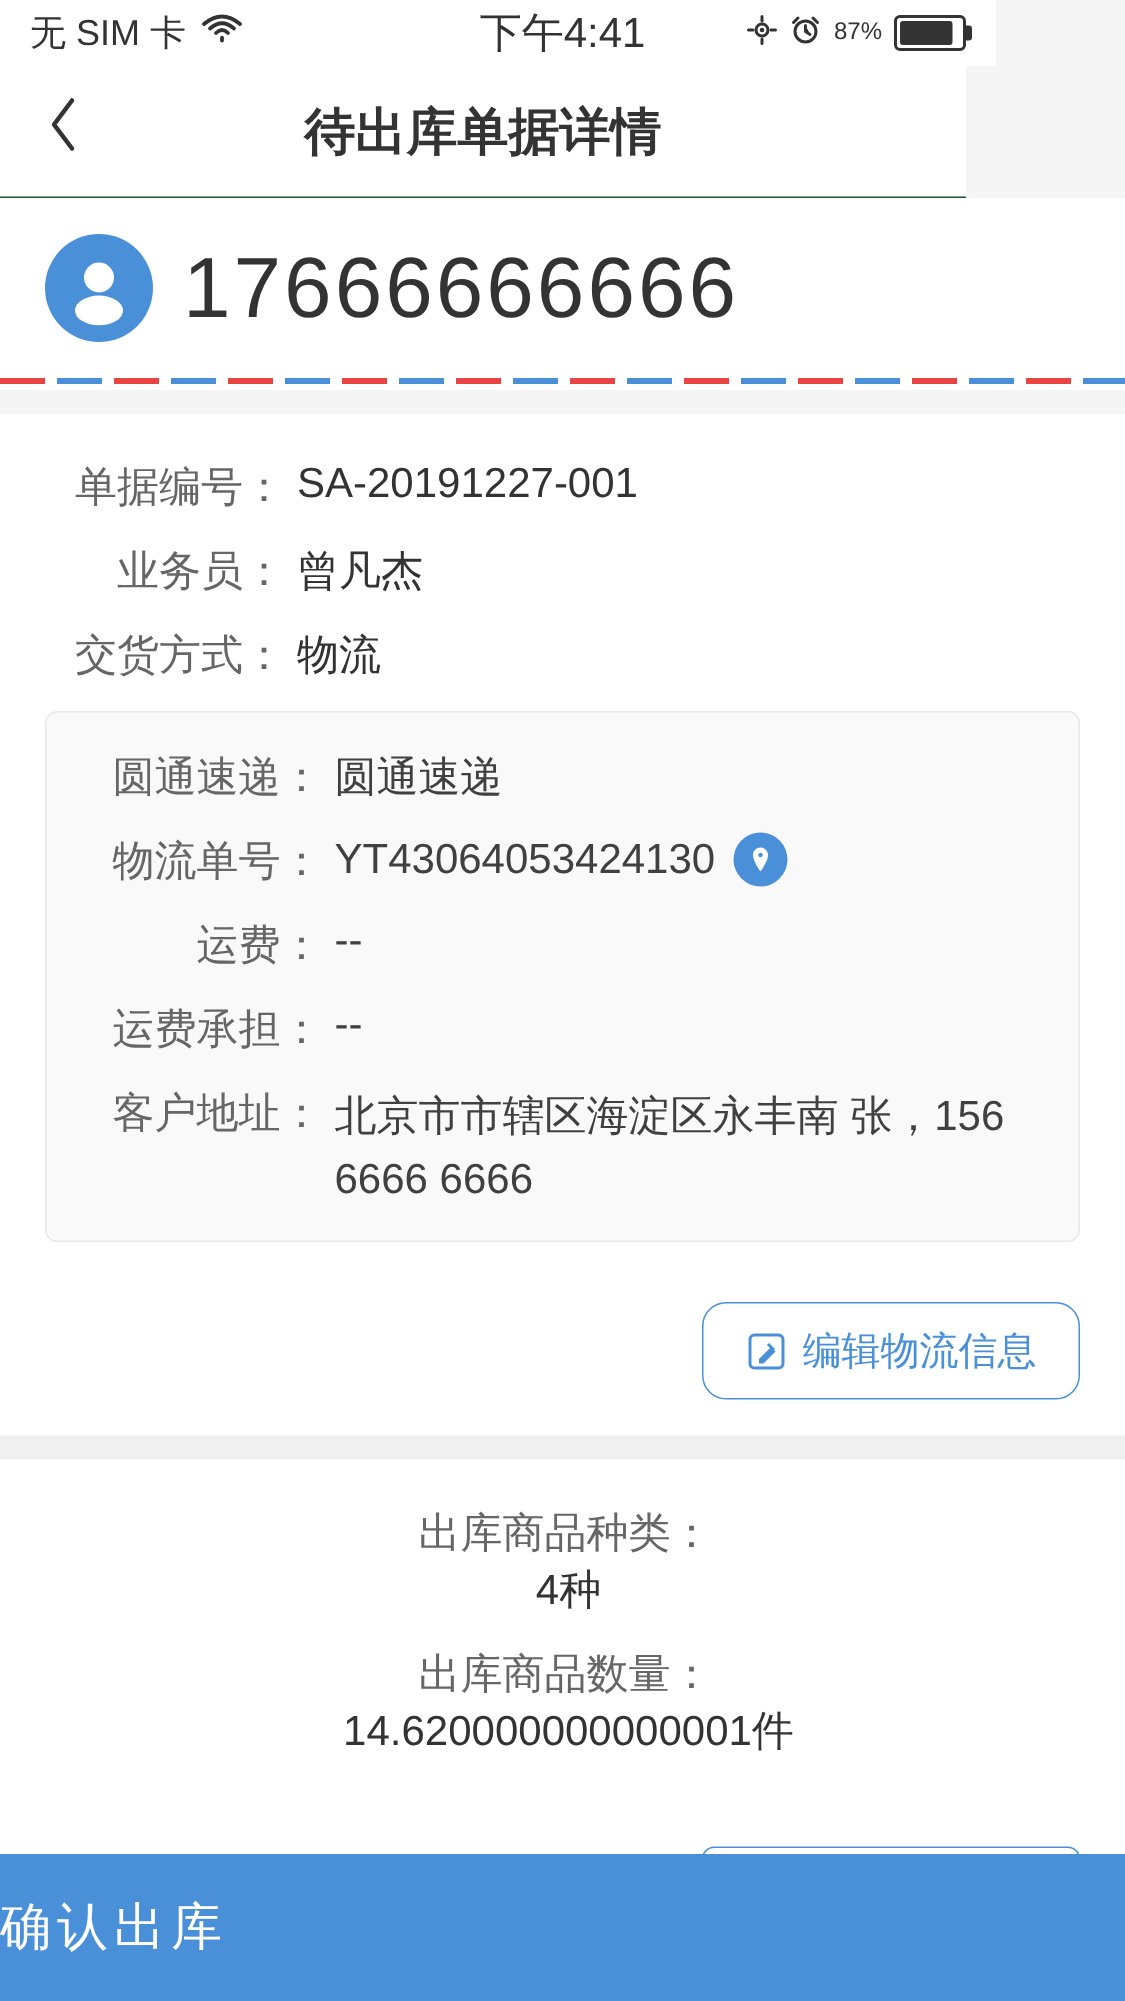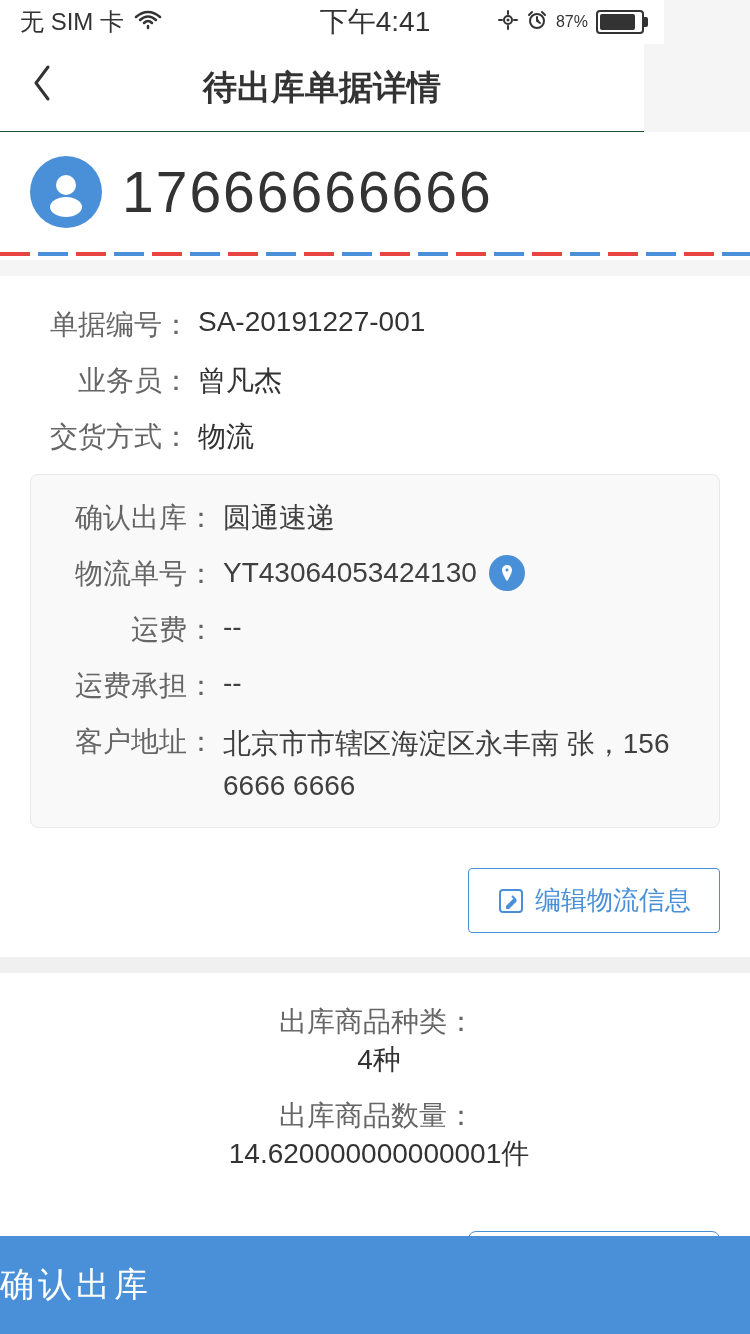--- a/index.html
+++ b/index.html
@@ -221,21 +221,21 @@
     .edit-btn-row {
       display: flex;
       justify-content: flex-end;
       padding: 20px 30px 24px;
       background: #fff;
     }
     .edit-btn {
       border: 1px solid #4a90d9;
       color: #4a90d9;
       background: #fff;
-      border-radius: 4px;
+      border-radius: 16px;
       padding: 14px 28px;
       font-size: 26px;
       display: flex;
       align-items: center;
       gap: 10px;
       cursor: pointer;
     }
 
     
     .section-divider {
@@ -380,21 +380,21 @@
       <span class="info-label">业务员：</span>
       <span class="info-value">曾凡杰</span>
     </div>
     <div class="info-row">
       <span class="info-label">交货方式：</span>
       <span class="info-value">物流</span>
     </div>
 
     <div class="logistics-card">
       <div class="logistics-row">
-        <span class="logistics-label">确认出库：</span>
+        <span class="logistics-label">圆通速递：</span>
         <span class="logistics-value">圆通速递</span>
       </div>
       <div class="logistics-row">
         <span class="logistics-label">物流单号：</span>
         <span class="logistics-value">
           <span>YT43064053424130</span>
           <div class="location-icon">
             <svg width="20" height="20" viewBox="0 0 20 20" fill="white">
               <path d="M10 2C7.24 2 5 4.24 5 7c0 4.25 5 11 5 11s5-6.75 5-11c0-2.76-2.24-5-5-5zm0 6.5c-.83 0-1.5-.67-1.5-1.5S9.17 5.5 10 5.5s1.5.67 1.5 1.5S10.83 8.5 10 8.5z"></path>
             </svg>

